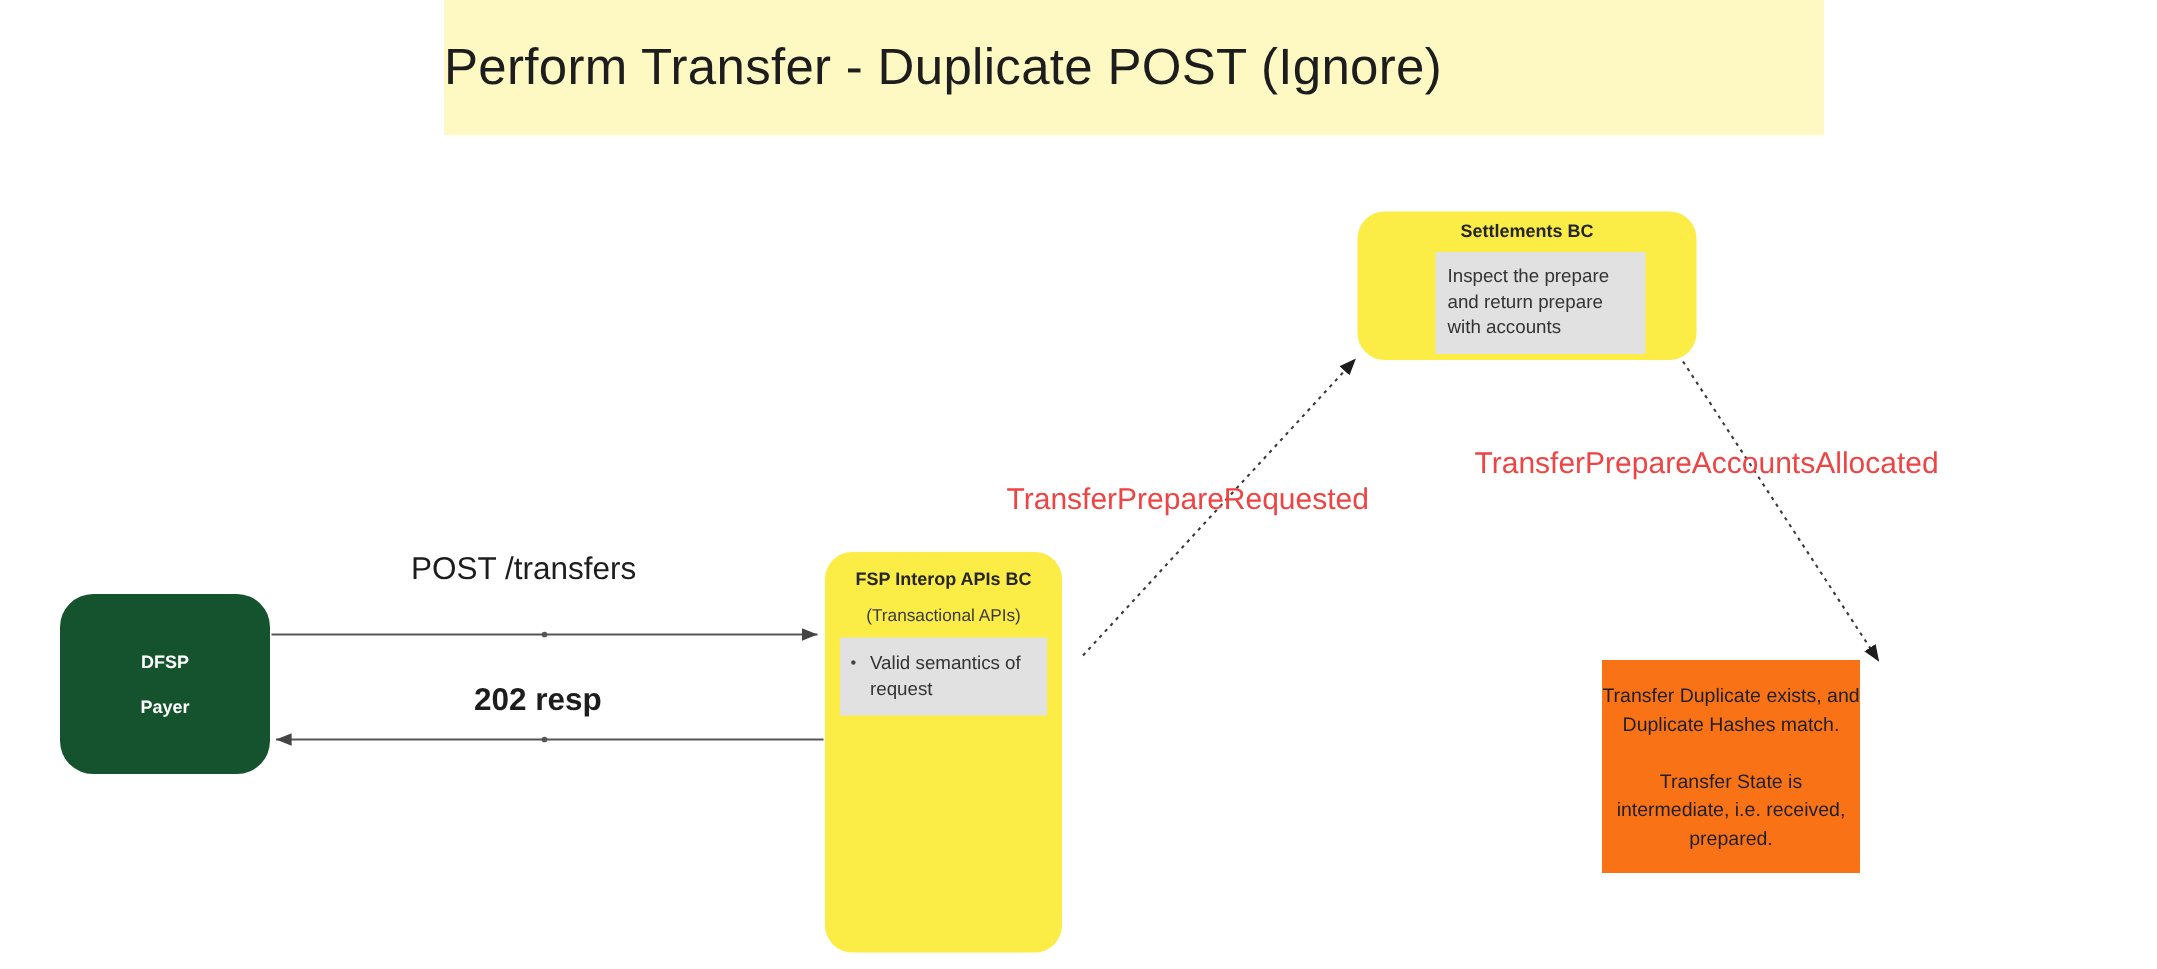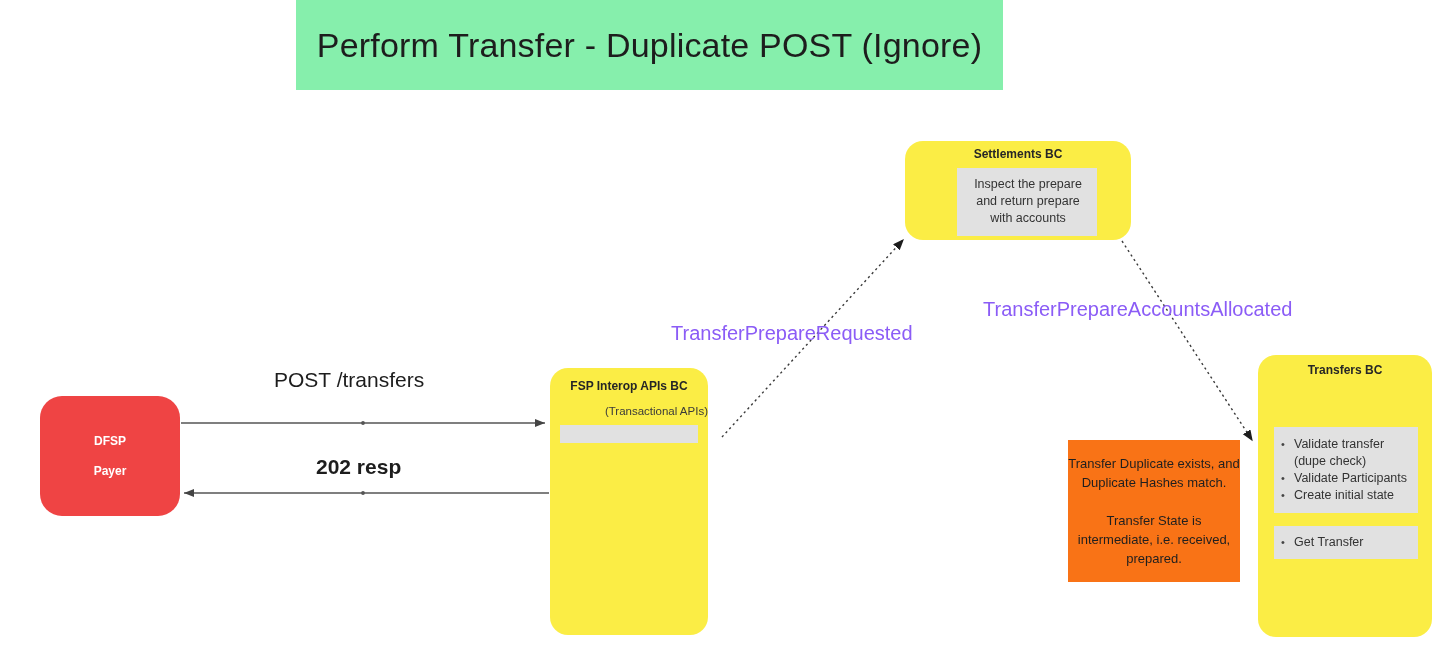--- a/index.html
+++ b/index.html
@@ -16,26 +16,26 @@
     height: 646px;
     background: #ffffff;
     overflow: hidden;
   }
 
   
   .title-banner {
     position: absolute;
     left: 296px;
     top: 0px;
-    width: 707px;
+    width: 920px;
     height: 90px;
-    background: #86efac;
+    background: #fef9c3;
     display: flex;
     align-items: center;
-    justify-content: center;
+    justify-content: flex-start;
   }
   .title-text {
     font-size: 34px;
     color: #1d1d1d;
     font-weight: 400;
     letter-spacing: 0.2px;
     white-space: nowrap;
   }
 
   
@@ -47,21 +47,21 @@
     height: 646px;
     pointer-events: none;
   }
 
   
   .node {
     position: absolute;
     box-sizing: border-box;
   }
   .node-dfsp {
-    background: #ef4444;
+    background: #14532d;
     border-radius: 22px;
     display: flex;
     flex-direction: column;
     align-items: center;
     justify-content: center;
   }
   .dfsp-line {
     color: #ffffff;
     font-size: 12px;
     font-weight: bold;
@@ -72,21 +72,21 @@
     background: #fbed45;
     border-radius: 18px;
   }
   .node-title {
     text-align: center;
     font-size: 12px;
     font-weight: bold;
     color: #262626;
   }
   .node-subtitle {
-    text-align: right;
+    text-align: center;
     font-size: 11.5px;
     color: #3a3a3a;
   }
 
   .panel {
     background: #e1e1e1;
     box-sizing: border-box;
   }
   .panel ul {
     margin: 0;
@@ -138,21 +138,21 @@
   
   .edge-label {
     position: absolute;
     font-size: 21px;
     color: #1d1d1d;
     white-space: nowrap;
   }
   .edge-label-small {
     position: absolute;
     font-size: 20px;
-    color: #8b5cf6;
+    color: #ef4444;
     white-space: nowrap;
   }
 </style>
 </head>
 <body>
 
 <div id="canvas">
 
   <div class="title-banner">
     <div class="title-text">Perform Transfer - Duplicate POST (Ignore)</div>
@@ -195,46 +195,32 @@
   <div class="node node-dfsp" style="left:40px; top:396px; width:140px; height:120px;">
     <div class="dfsp-line">DFSP</div>
     <div class="dfsp-line">Payer</div>
   </div>
 
   <div class="node node-yellow" style="left:550px; top:368px; width:158px; height:267px;">
     <div class="node-title" style="margin-top:11px;">FSP Interop APIs BC</div>
     <div class="node-subtitle" style="margin-top:12px;">(Transactional APIs)</div>
     <div class="panel" style="margin:8px 10px 0 10px; padding:9px 6px 9px 4px;">
       <ul>
+        <li>Valid semantics of request</li>
       </ul>
     </div>
   </div>
 
   <div class="node node-yellow" style="left:905px; top:141px; width:226px; height:99px;">
     <div class="node-title" style="margin-top:6px;">Settlements BC</div>
-    <div class="panel" style="margin:7px 34px 0 52px; padding:8px 6px 9px 8px;text-align:center;">
+    <div class="panel" style="margin:7px 34px 0 52px; padding:8px 6px 9px 8px;">
       <p>Inspect the prepare and return prepare with accounts</p>
     </div>
   </div>
 
-  <div class="node node-yellow" style="left:1258px; top:355px; width:174px; height:282px;">
-    <div class="node-title" style="margin-top:8px;">Transfers BC</div>
-    <div class="panel" style="margin:50px 14px 0 16px; padding:9px 4px 9px 4px;">
-      <ul>
-        <li>Validate transfer (dupe check)</li>
-        <li>Validate Participants</li>
-        <li>Create initial state</li>
-      </ul>
-    </div>
-    <div class="panel" style="margin:13px 14px 0 16px; padding:8px 4px 8px 4px;">
-      <ul>
-        <li>Get Transfer</li>
-      </ul>
-    </div>
-  </div>
 
   <div class="node node-green" style="left:1068px; top:440px; width:172px; height:142px;">
     <p>Transfer Duplicate exists, and Duplicate Hashes match.</p>
     <div class="green-gap"></div>
     <p>Transfer State is intermediate, i.e. received, prepared.</p>
   </div>
 
 </div>
 
 </body></html>

